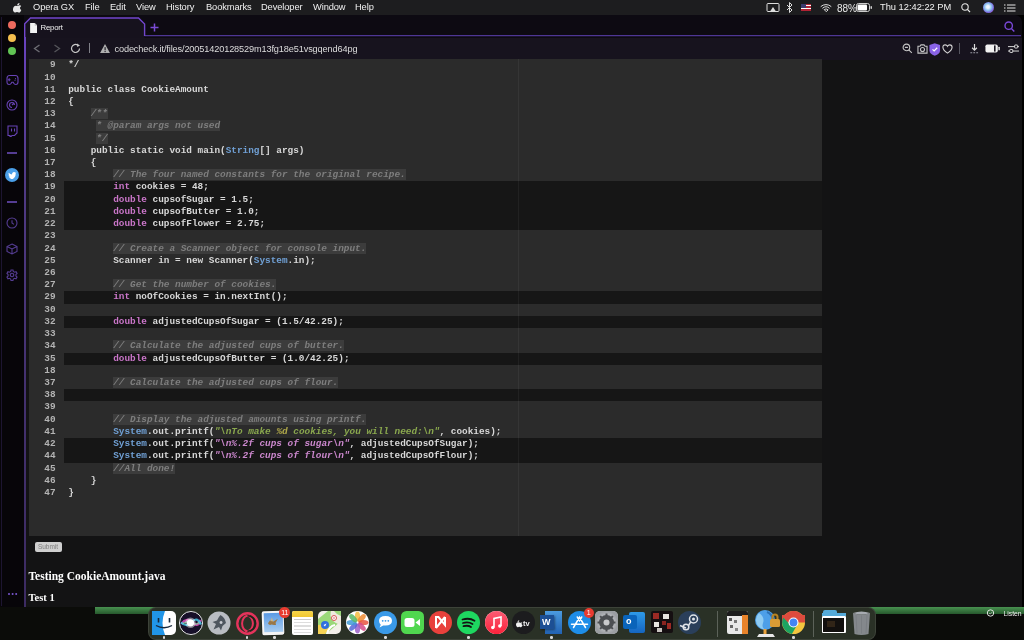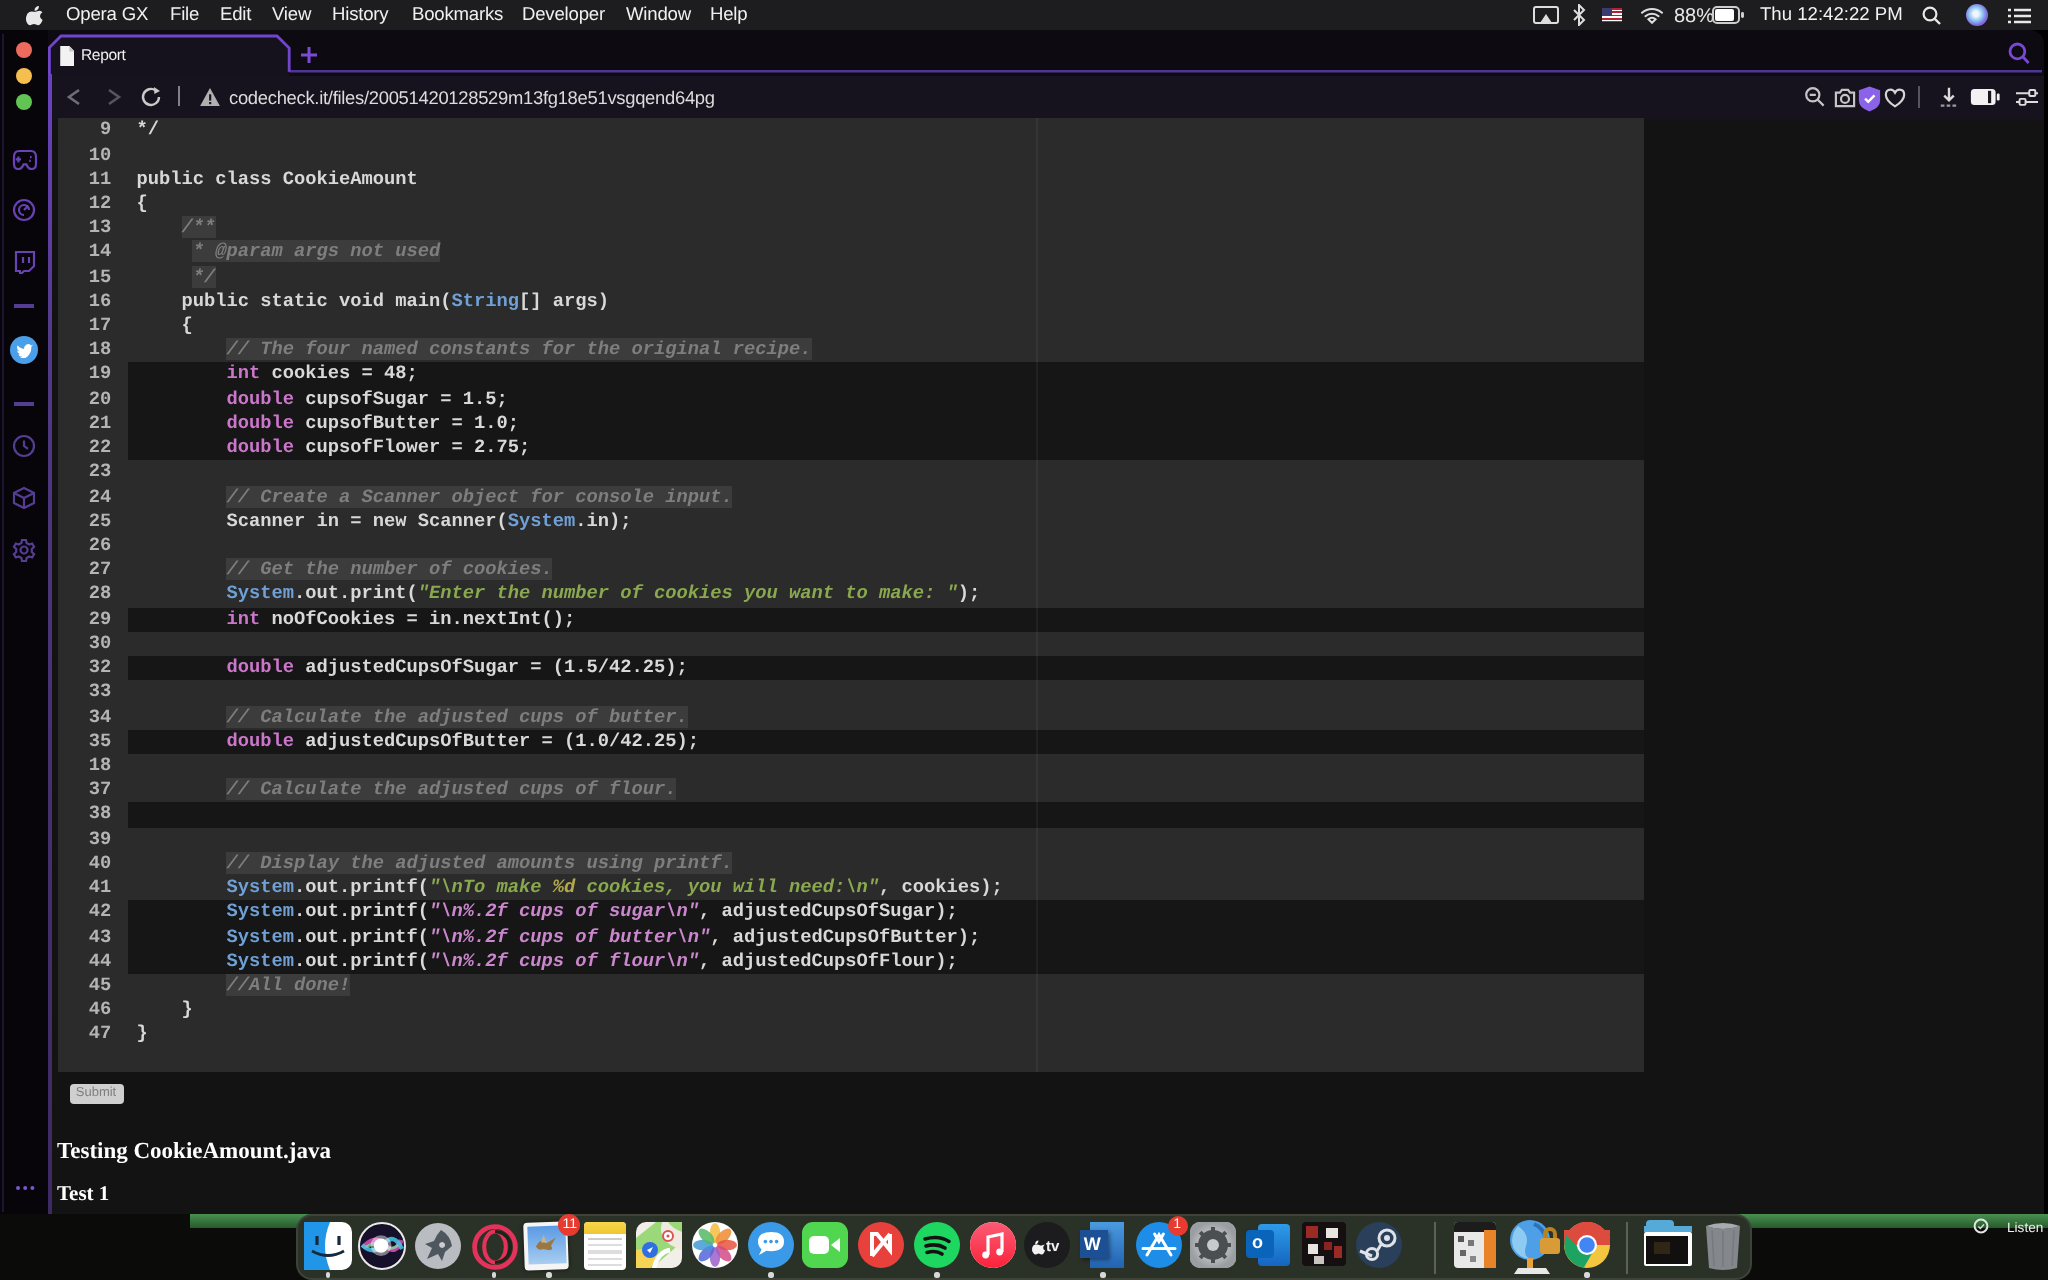--- a/index.html
+++ b/index.html
@@ -205,35 +205,33 @@
 <div class="row"><span class="ln">18</span><span class="cd">        <i class="cm">// The four named constants for the original recipe.</i></span></div>
 <div class="row dark"><span class="ln">19</span><span class="cd">        <i class="kw">int</i> cookies = 48;</span></div>
 <div class="row dark"><span class="ln">20</span><span class="cd">        <i class="kw">double</i> cupsofSugar = 1.5;</span></div>
 <div class="row dark"><span class="ln">21</span><span class="cd">        <i class="kw">double</i> cupsofButter = 1.0;</span></div>
 <div class="row dark"><span class="ln">22</span><span class="cd">        <i class="kw">double</i> cupsofFlower = 2.75;</span></div>
 <div class="row"><span class="ln">23</span><span class="cd"></span></div>
 <div class="row"><span class="ln">24</span><span class="cd">        <i class="cm">// Create a Scanner object for console input.</i></span></div>
 <div class="row"><span class="ln">25</span><span class="cd">        Scanner in = new Scanner(<i class="bl">System</i>.in);</span></div>
 <div class="row"><span class="ln">26</span><span class="cd"></span></div>
 <div class="row"><span class="ln">27</span><span class="cd">        <i class="cm">// Get the number of cookies.</i></span></div>
-<div class="row"><span class="ln">28</span><span class="cd">        <i class="bl">System</i>.out.print(<i class="st">"Enter the number of cookies you want to make: "</i>);</span></div>
 <div class="row dark"><span class="ln">29</span><span class="cd">        <i class="kw">int</i> noOfCookies = in.nextInt();</span></div>
 <div class="row"><span class="ln">30</span><span class="cd"></span></div>
 <div class="row dark"><span class="ln">32</span><span class="cd">        <i class="kw">double</i> adjustedCupsOfSugar = (1.5/42.25);</span></div>
 <div class="row"><span class="ln">33</span><span class="cd"></span></div>
 <div class="row"><span class="ln">34</span><span class="cd">        <i class="cm">// Calculate the adjusted cups of butter.</i></span></div>
 <div class="row dark"><span class="ln">35</span><span class="cd">        <i class="kw">double</i> adjustedCupsOfButter = (1.0/42.25);</span></div>
 <div class="row"><span class="ln">18</span><span class="cd"></span></div>
 <div class="row"><span class="ln">37</span><span class="cd">        <i class="cm">// Calculate the adjusted cups of flour.</i></span></div>
 <div class="row dark"><span class="ln">38</span></div>
 <div class="row"><span class="ln">39</span><span class="cd"></span></div>
 <div class="row"><span class="ln">40</span><span class="cd">        <i class="cm">// Display the adjusted amounts using printf.</i></span></div>
 <div class="row"><span class="ln">41</span><span class="cd">        <i class="bl">System</i>.out.printf(<i class="st">"\nTo make </i><i class="fd">%d</i><i class="st"> cookies, you will need:\n"</i>, cookies);</span></div>
 <div class="row dark"><span class="ln">42</span><span class="cd">        <i class="bl">System</i>.out.printf(<i class="pk">"\n%.2f cups of sugar\n"</i>, adjustedCupsOfSugar);</span></div>
-<div class="row dark"><span class="ln">43</span><span class="cd">        <i class="bl">System</i>.out.printf(<i class="pk">"\n%.2f cups of butter\n"</i>, adjustedCupsOfButter);</span></div>
 <div class="row dark"><span class="ln">44</span><span class="cd">        <i class="bl">System</i>.out.printf(<i class="pk">"\n%.2f cups of flour\n"</i>, adjustedCupsOfFlour);</span></div>
 <div class="row"><span class="ln">45</span><span class="cd">        <i class="cm">//All done!</i></span></div>
 <div class="row"><span class="ln">46</span><span class="cd">    }</span></div>
 <div class="row"><span class="ln">47</span><span class="cd">}</span></div>
 <div id="mline"></div>
 </div>
 <div id="submit">Submit</div>
 <div id="testing">Testing CookieAmount.java</div>
 <div id="test1">Test 1</div>
 <div id="dock"></div>

